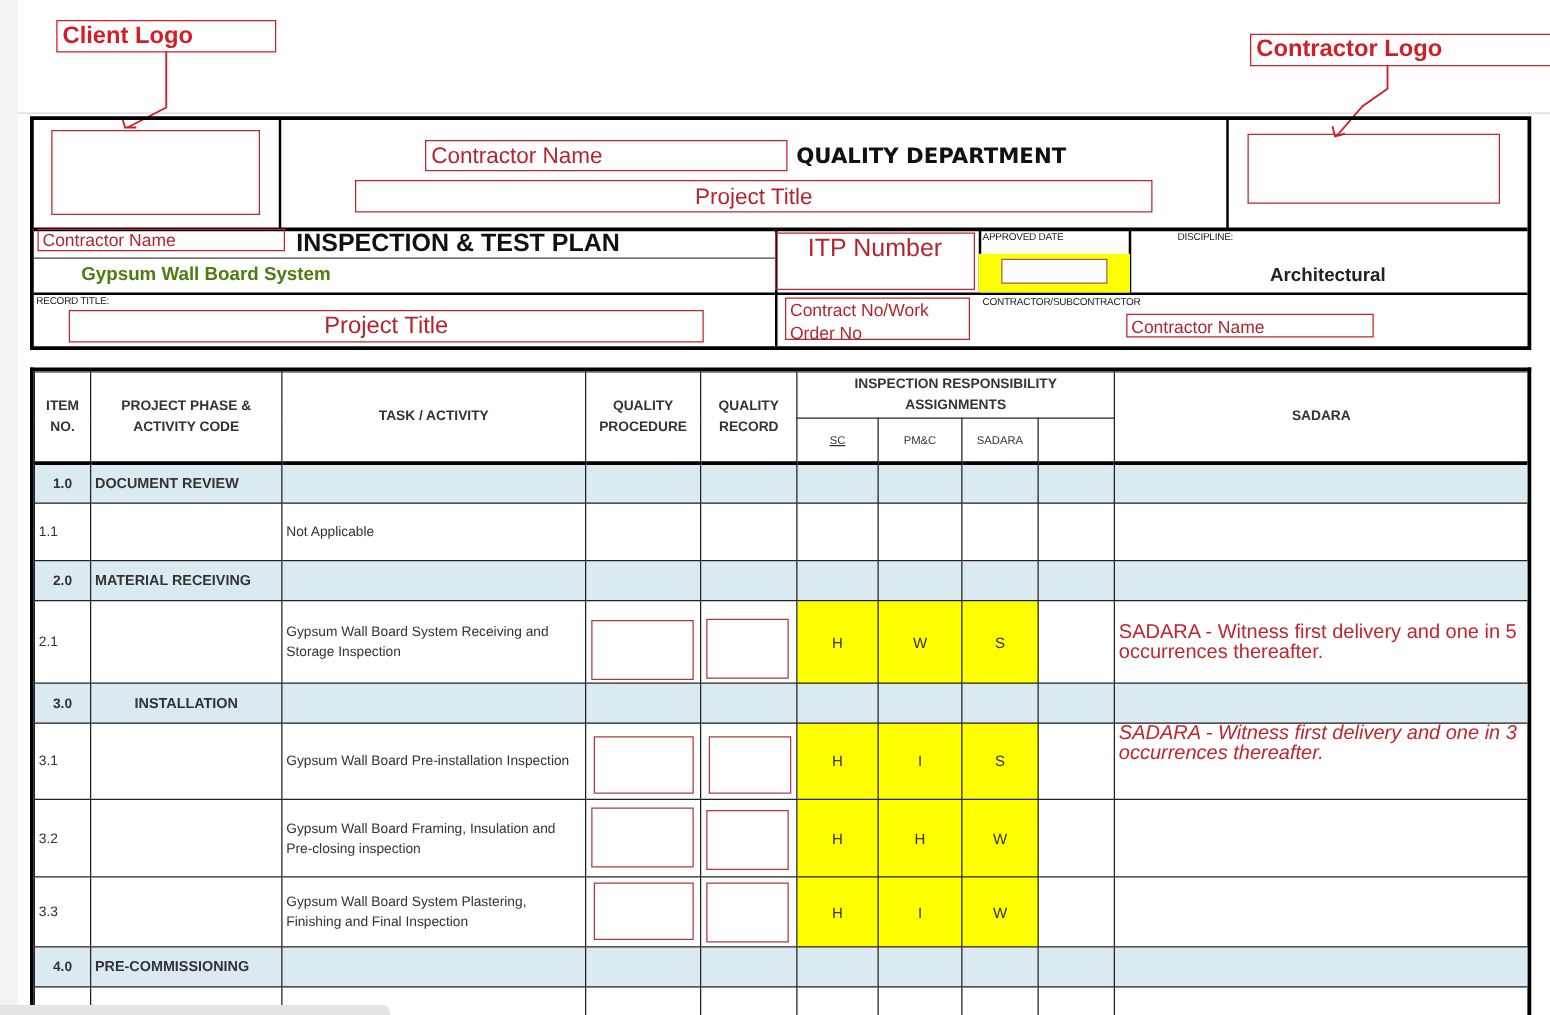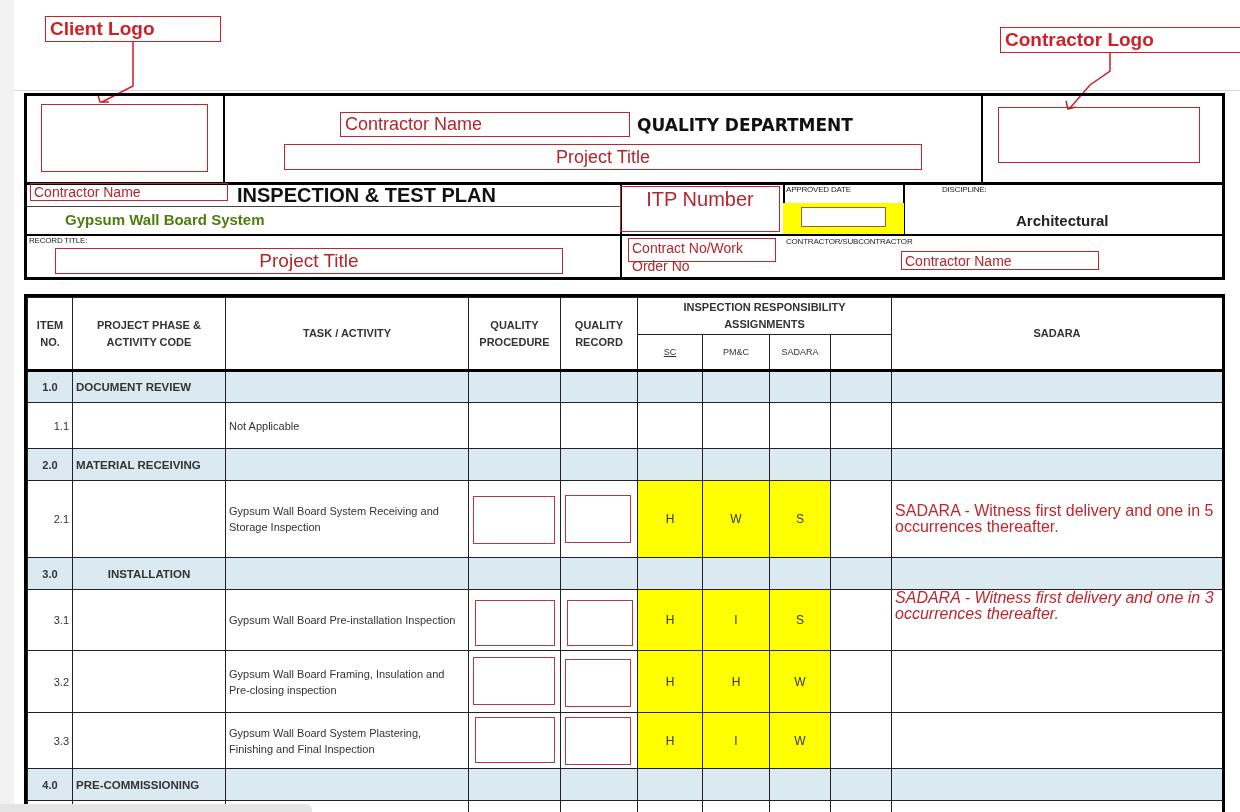--- a/index.html
+++ b/index.html
@@ -24,21 +24,21 @@
 
   
   .tbl { position: absolute; left: 24px; top: 294px; width: 1201px; border: 3px solid #000; border-bottom: none; height: 520px; overflow: hidden; }
   .tbl table { border-collapse: collapse; table-layout: fixed; width: 100%; }
   .tbl td, .tbl th { border: 1.5px solid #222; font-size: 11px; vertical-align: middle; padding: 0 3px; }
   .tbl th { font-weight: bold; color: #333; font-size: 11px; text-align: center; line-height: 17px; }
   .tbl .thick-bottom th { border-bottom: 3px solid #000; }
   .row-phase td { background: #daeaf0; height: 32px; }
   .row-phase td.item { text-align: center; font-weight: bold; color: #333; }
   .row-phase td.phase { font-weight: bold; color: #333; font-size: 11.5px; }
-  td.item { text-align: right; color: #333; }
+  td.item { text-align: left; color: #333; }
   td.task { color: #333; line-height: 16px; }
   td.ins { text-align: center; font-size: 12px; color: #333; }
   td.yel { background: #ffff00; }
   td.remark { color: #c0262d; font-size: 16px; line-height: 16px; }
   td.cellbox { position: relative; }
   .mini-box { position: absolute; border: 1px solid #b03a40; background: #fff; }
 </style>
 </head>
 <body>
 
@@ -82,21 +82,21 @@
 
 <div class="red-box red-text" style="left:620px;top:186px;width:160px;height:46px;font-size:20px;line-height:24px;text-align:center;">ITP Number</div>
 
 <div class="lbl-small" style="left:786px;top:185px;">APPROVED DATE</div>
 <div style="position:absolute;left:783px;top:203px;width:121px;height:31px;background:#ffff00;"></div>
 <div style="position:absolute;left:801px;top:207px;width:85px;height:20px;background:#fff;border:1px solid #a0622e;"></div>
 
 <div class="lbl-small" style="left:894px;top:185px;margin-left:48px;">DISCIPLINE:</div>
 <div style="position:absolute;left:1016px;top:212px;font-size:15px;font-weight:bold;color:#222;">Architectural</div>
 
-<div class="red-box red-text" style="left:628px;top:238px;width:148px;height:24px;font-size:14px;line-height:18px;padding-left:3px;">
+<div class="red-box red-text" style="left:628px;top:238px;width:148px;height:34px;font-size:14px;line-height:18px;padding-left:3px;">
   <div>Contract No/Work</div>
   <div>Order No</div>
 </div>
 <div class="lbl-small" style="left:786px;top:237px;">CONTRACTOR/SUBCONTRACTOR</div>
 <div class="red-box red-text" style="left:901px;top:251px;width:198px;height:19px;font-size:14px;line-height:18px;padding-left:3px;">Contractor Name</div>
 
 <div class="tbl">
   <table>
     <colgroup>
       <col style="width:45px">
@@ -159,21 +159,21 @@
       <td></td>
           <td></td>
           <td></td>
           <td></td>
           <td></td>
           <td></td>
           <td></td>
           <td></td>
     </tr>
 
-    <tr style="height:77px;border-radius:13px;">
+    <tr style="height:66px;border-radius:13px;">
       <td class="item">2.1</td>
       <td></td>
       <td class="task">Gypsum Wall Board System Receiving and Storage Inspection</td>
       <td class="cellbox">
             <div class="mini-box" style="left:4px;top:15px;width:82px;height:48px;"></div>
           </td>
       <td class="cellbox">
             <div class="mini-box" style="left:4px;top:14px;width:66px;height:48px;"></div>
           </td>
       <td class="ins yel">H</td>

